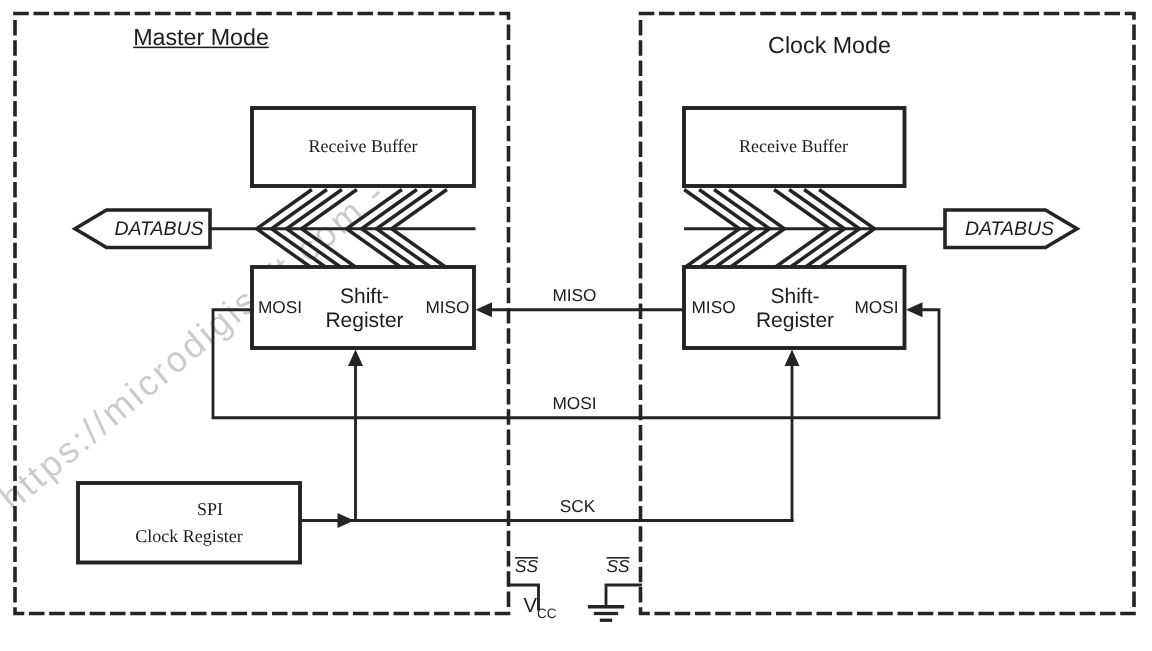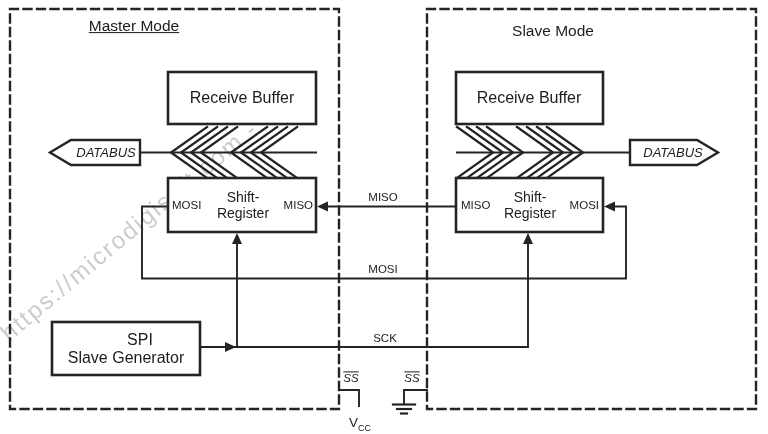--- a/index.html
+++ b/index.html
@@ -8,21 +8,21 @@
     font-family:"Liberation Sans","DejaVu Sans",sans-serif;color:#1c1c1c;
   }
   #watermark{
     position:absolute;left:4px;top:322px;z-index:0;white-space:nowrap;
     font-size:24px;letter-spacing:2px;color:#c3c3c3;opacity:.85;
     transform:rotate(-40deg);transform-origin:0 50%;
   }
   #diagram-svg{position:absolute;left:0;top:0;z-index:1;}
   .lbl{position:absolute;z-index:2;white-space:nowrap;transform:translate(-50%,-50%);line-height:1.15;}
   .title{font-size:15.5px;}
-  .boxlbl{font-size:16px;}
+  .boxlbl{font-size:12px;font-family:Liberation Serif, serif;}
   .srlbl{font-size:14px;}
   .pin{font-size:11.5px;transform:translate(0,-50%);}
   .pin.right{transform:translate(-100%,-50%);}
   .sig{font-size:11.5px;}
   .tag{font-size:13px;font-style:italic;}
   .ss{font-size:11.5px;text-decoration:overline;font-style:italic;}
   .vcc{position:absolute;z-index:2;font-size:13.5px;white-space:nowrap;}
   .vcc sub{font-size:9px;}
 </style>
 </head>
@@ -94,43 +94,43 @@
 
     <g stroke-width="1.9">
       <polyline points="427,390 404,390 404,404"></polyline>
       <line x1="393" y1="404.5" x2="415" y2="404.5" stroke-width="2.2"></line>
       <line x1="397" y1="409" x2="411" y2="409" stroke-width="2.2"></line>
       <line x1="401" y1="413.5" x2="407" y2="413.5" stroke-width="2.2"></line>
     </g>
   </svg>
 
   <div class="lbl title" style="left:134px;top:26px;text-decoration:underline;">Master Mode</div>
-  <div class="lbl title" style="left:553px;top:31px;">Slave Mode</div>
+  <div class="lbl title" style="left:553px;top:31px;">Clock Mode</div>
 
   <div class="lbl boxlbl" style="left:242px;top:98px;">Receive Buffer</div>
   <div class="lbl boxlbl" style="left:529px;top:98px;">Receive Buffer</div>
 
   <div class="lbl srlbl" style="left:243px;top:197px;">Shift-</div>
   <div class="lbl srlbl" style="left:243px;top:213px;">Register</div>
   <div class="lbl pin" style="left:172px;top:206px;">MOSI</div>
   <div class="lbl pin right" style="left:313px;top:206px;">MISO</div>
 
   <div class="lbl srlbl" style="left:530px;top:197px;">Shift-</div>
   <div class="lbl srlbl" style="left:530px;top:213px;">Register</div>
   <div class="lbl pin" style="left:461px;top:206px;">MISO</div>
   <div class="lbl pin right" style="left:599px;top:206px;">MOSI</div>
 
   <div class="lbl tag" style="left:106px;top:153px;">DATABUS</div>
   <div class="lbl tag" style="left:673px;top:153px;">DATABUS</div>
 
   <div class="lbl boxlbl" style="left:140px;top:340px;">SPI</div>
-  <div class="lbl boxlbl" style="left:126px;top:358px;">Slave Generator</div>
+  <div class="lbl boxlbl" style="left:126px;top:358px;">Clock Register</div>
 
   <div class="lbl sig" style="left:383px;top:198px;">MISO</div>
   <div class="lbl sig" style="left:383px;top:270px;">MOSI</div>
   <div class="lbl sig" style="left:385px;top:339px;">SCK</div>
 
   <div class="lbl ss" style="left:351px;top:379px;">SS</div>
   <div class="lbl ss" style="left:412px;top:379px;">SS</div>
 
-  <div class="vcc" style="left:349px;top:415px;"><span>V</span><sub>CC</sub></div>
+  <div class="vcc" style="left:349px;top:396px;"><span>V</span><sub>CC</sub></div>
 
 </div>
 
 </body></html>

